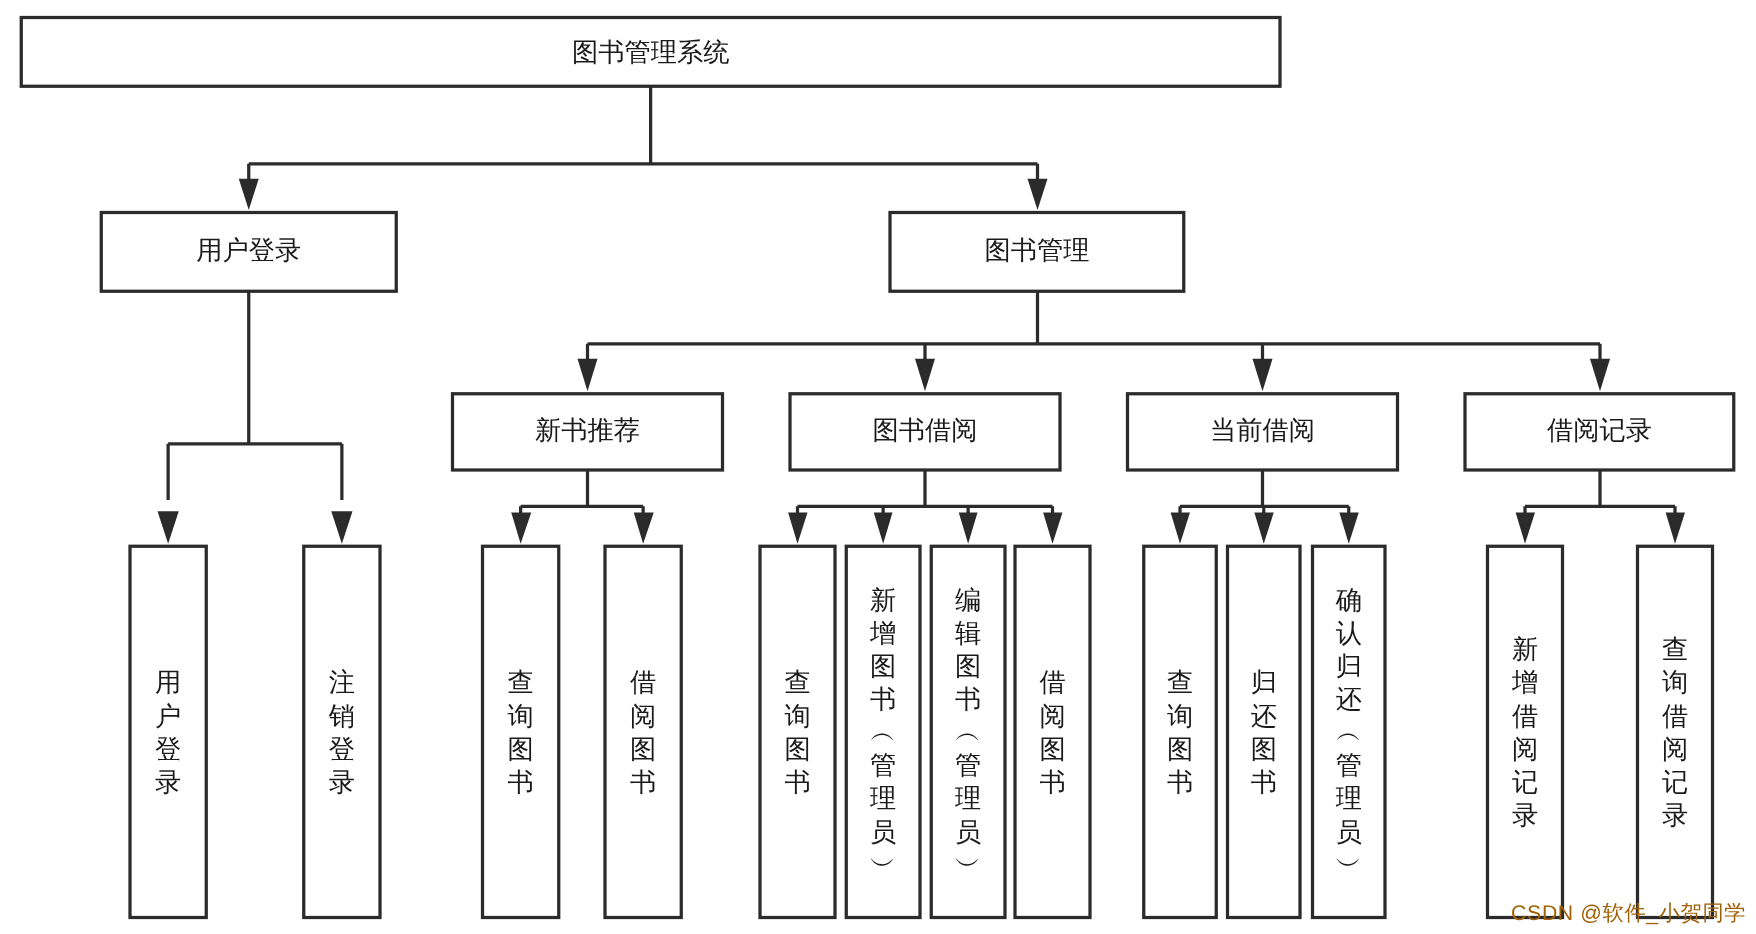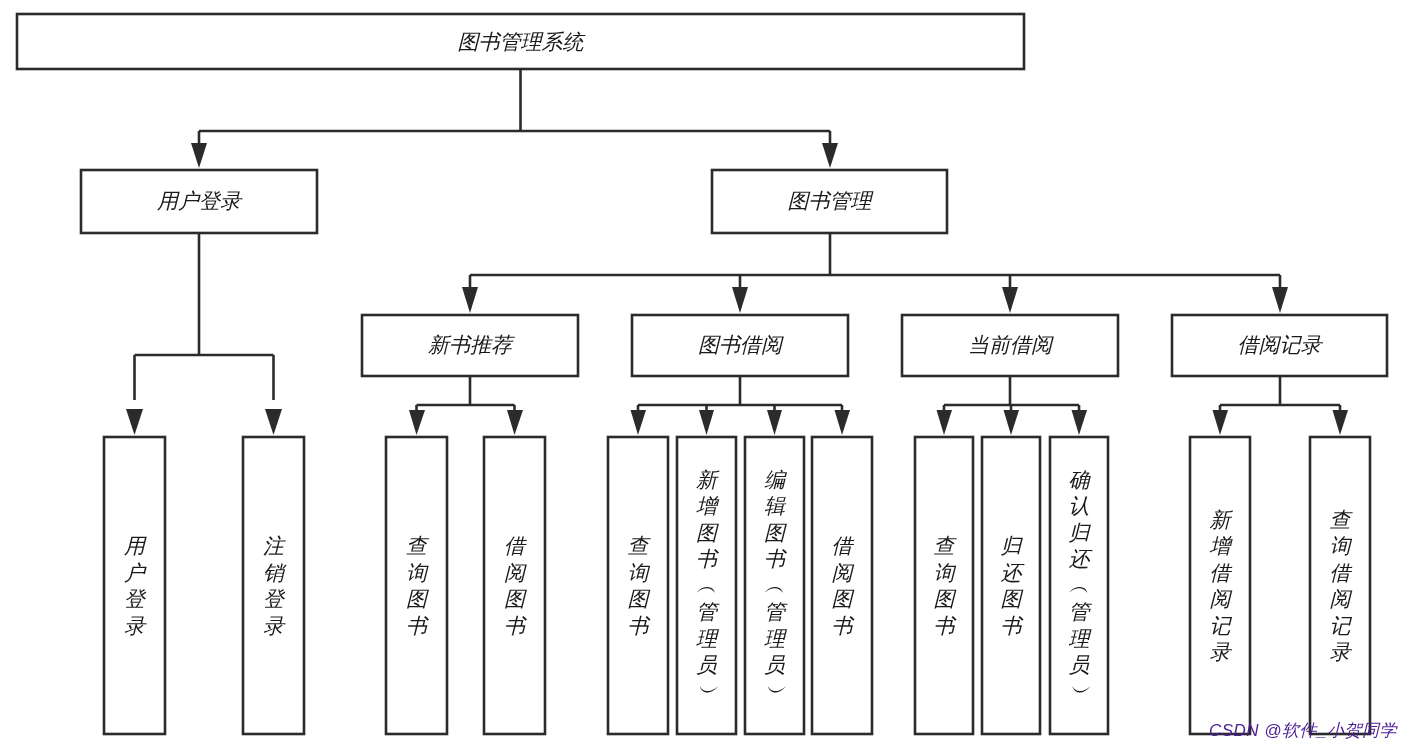--- a/index.html
+++ b/index.html
@@ -11,21 +11,20 @@
     width: 1405px;
     height: 747px;
     font-family: "Liberation Sans", "DejaVu Sans", sans-serif;
     overflow: hidden;
     position: relative;
   }
   #diagram-root {
     position: relative;
     width: 1405px;
     height: 747px;
-    font-style: italic;
   }
   svg#flow {
     position: absolute;
     left: 0;
     top: 0;
     width: 1405px;
     height: 747px;
   }
   .node-box {
     fill: #ffffff;
@@ -54,21 +53,21 @@
     font-size: 21px;
     fill: #1a1a1a;
     text-anchor: middle;
   }
   .watermark {
     position: absolute;
     right: 8px;
     bottom: 5px;
     font-family: "Liberation Sans", "DejaVu Sans", sans-serif;
     font-size: 17px;
-    color: #4c1d95;
+    color: #a16207;
     letter-spacing: 0.5px;
     white-space: nowrap;
     user-select: none;
   }
 </style>
 </head>
 <body>
 
 <div id="diagram-root">
 

